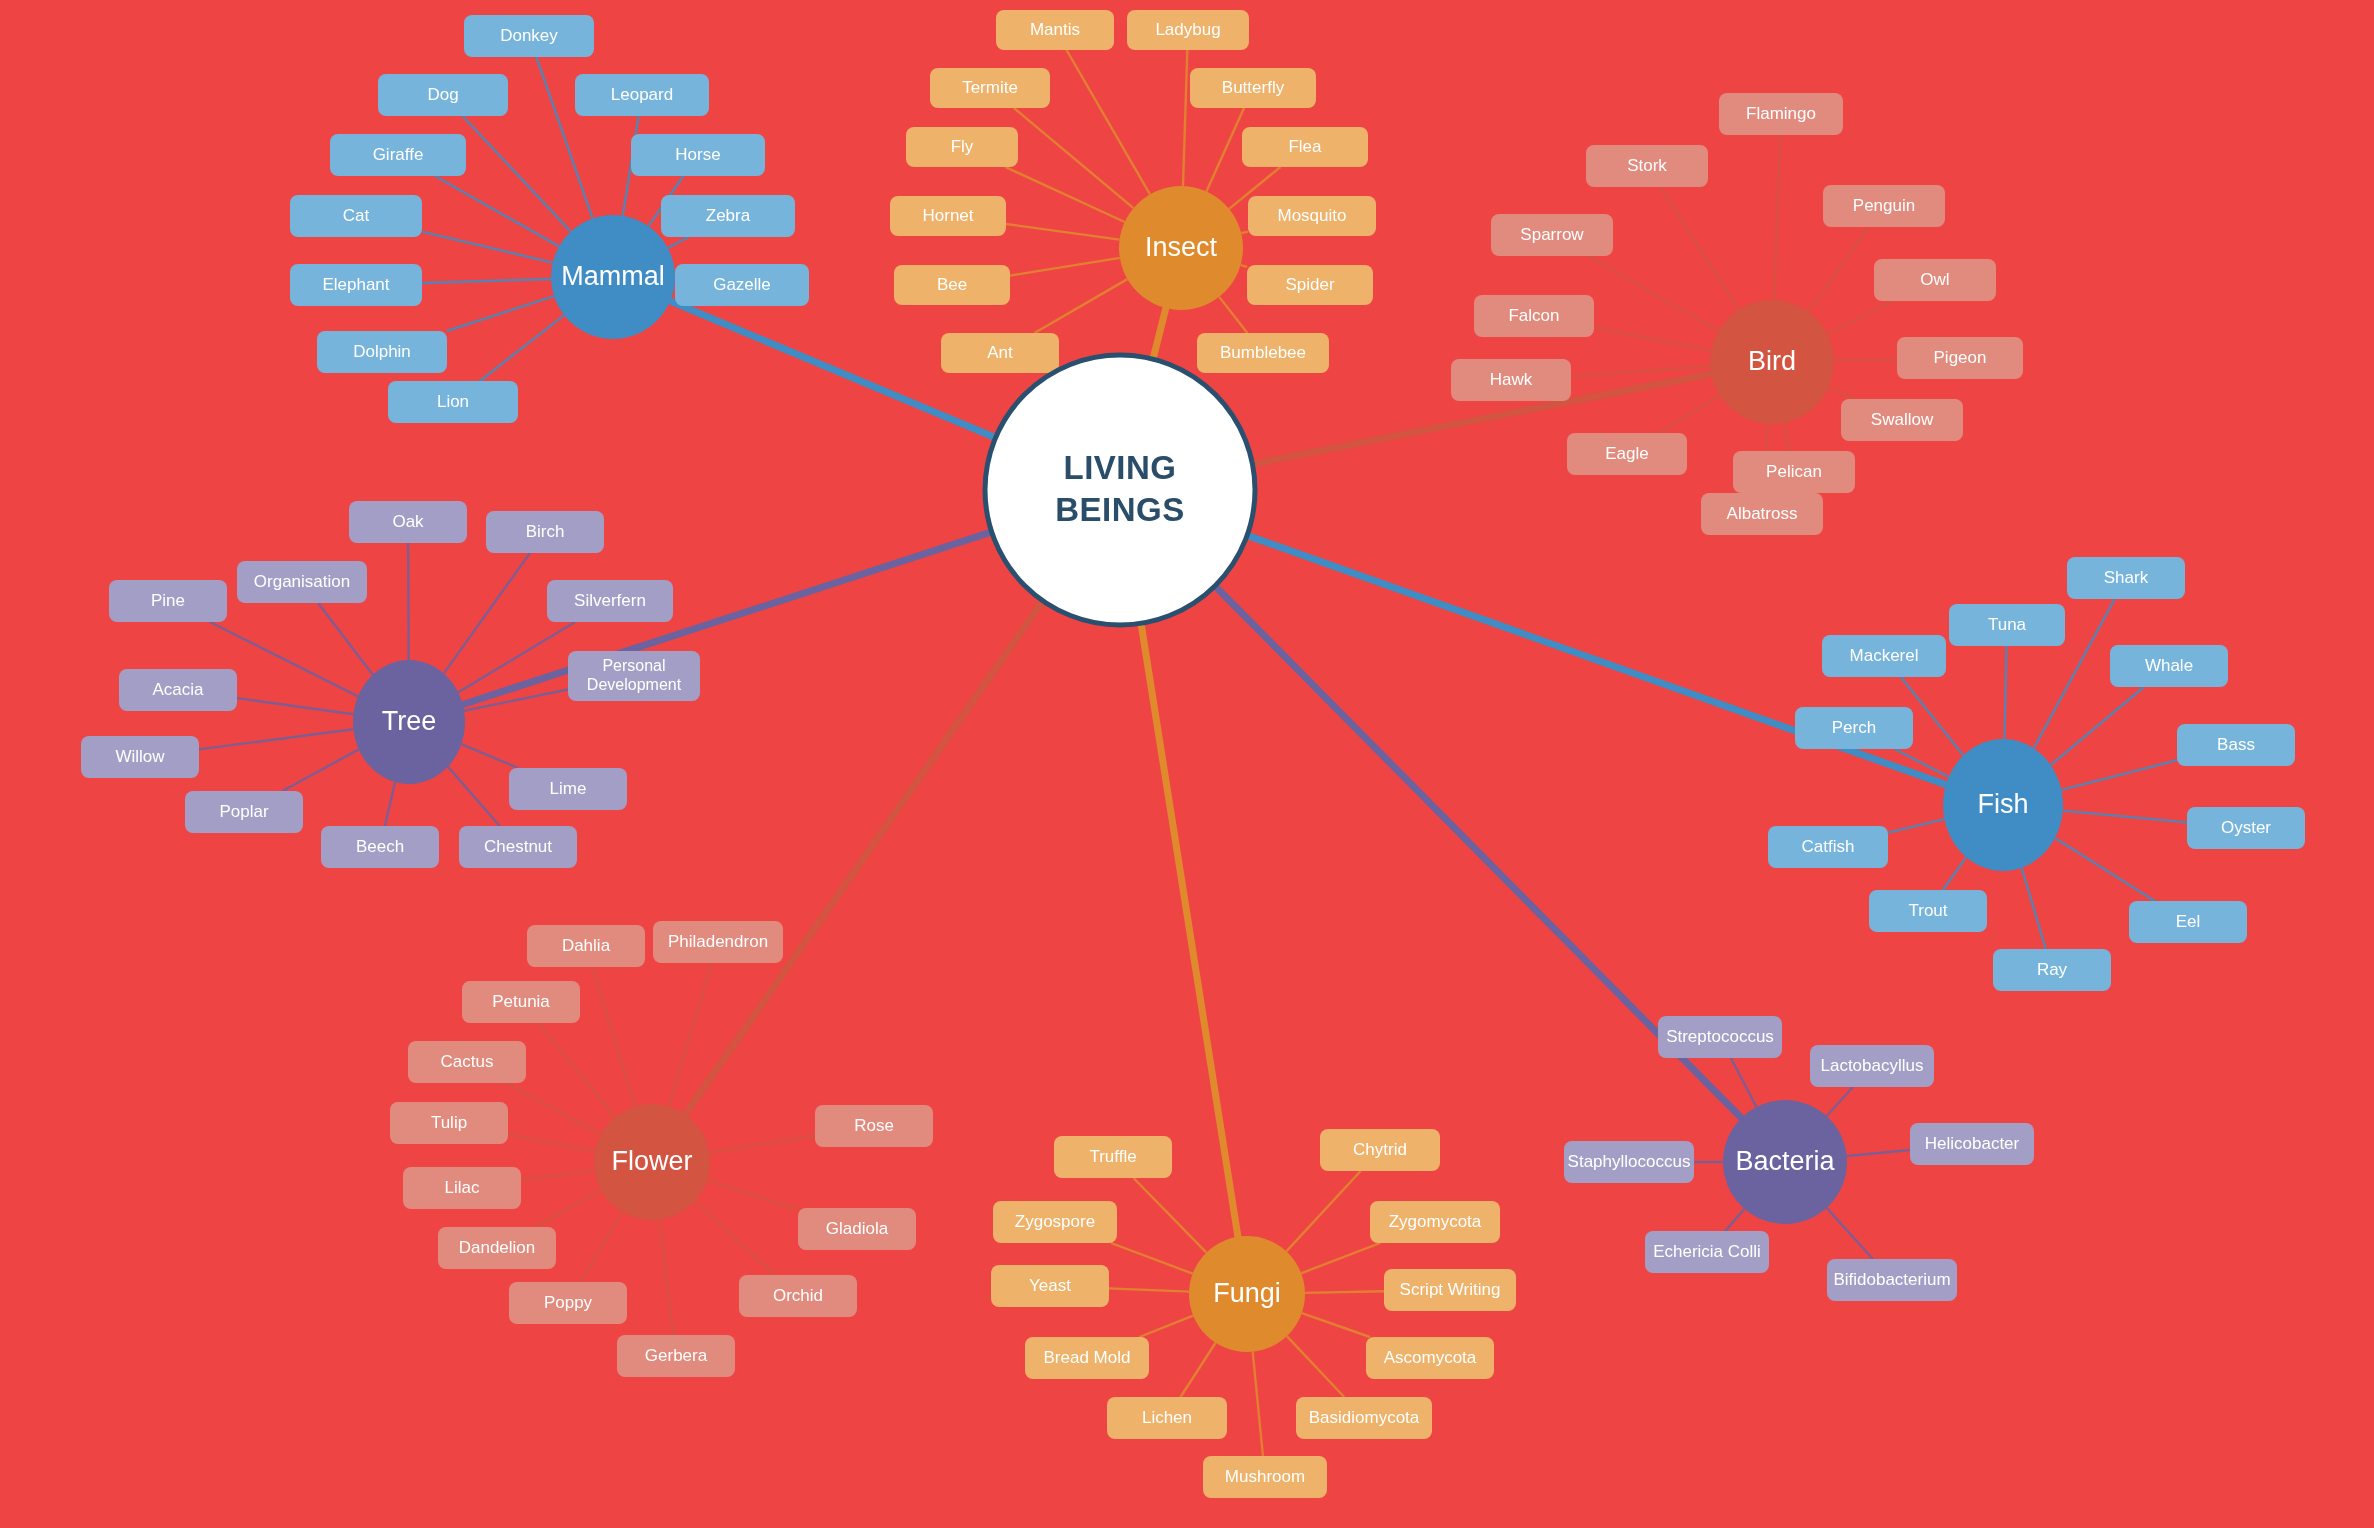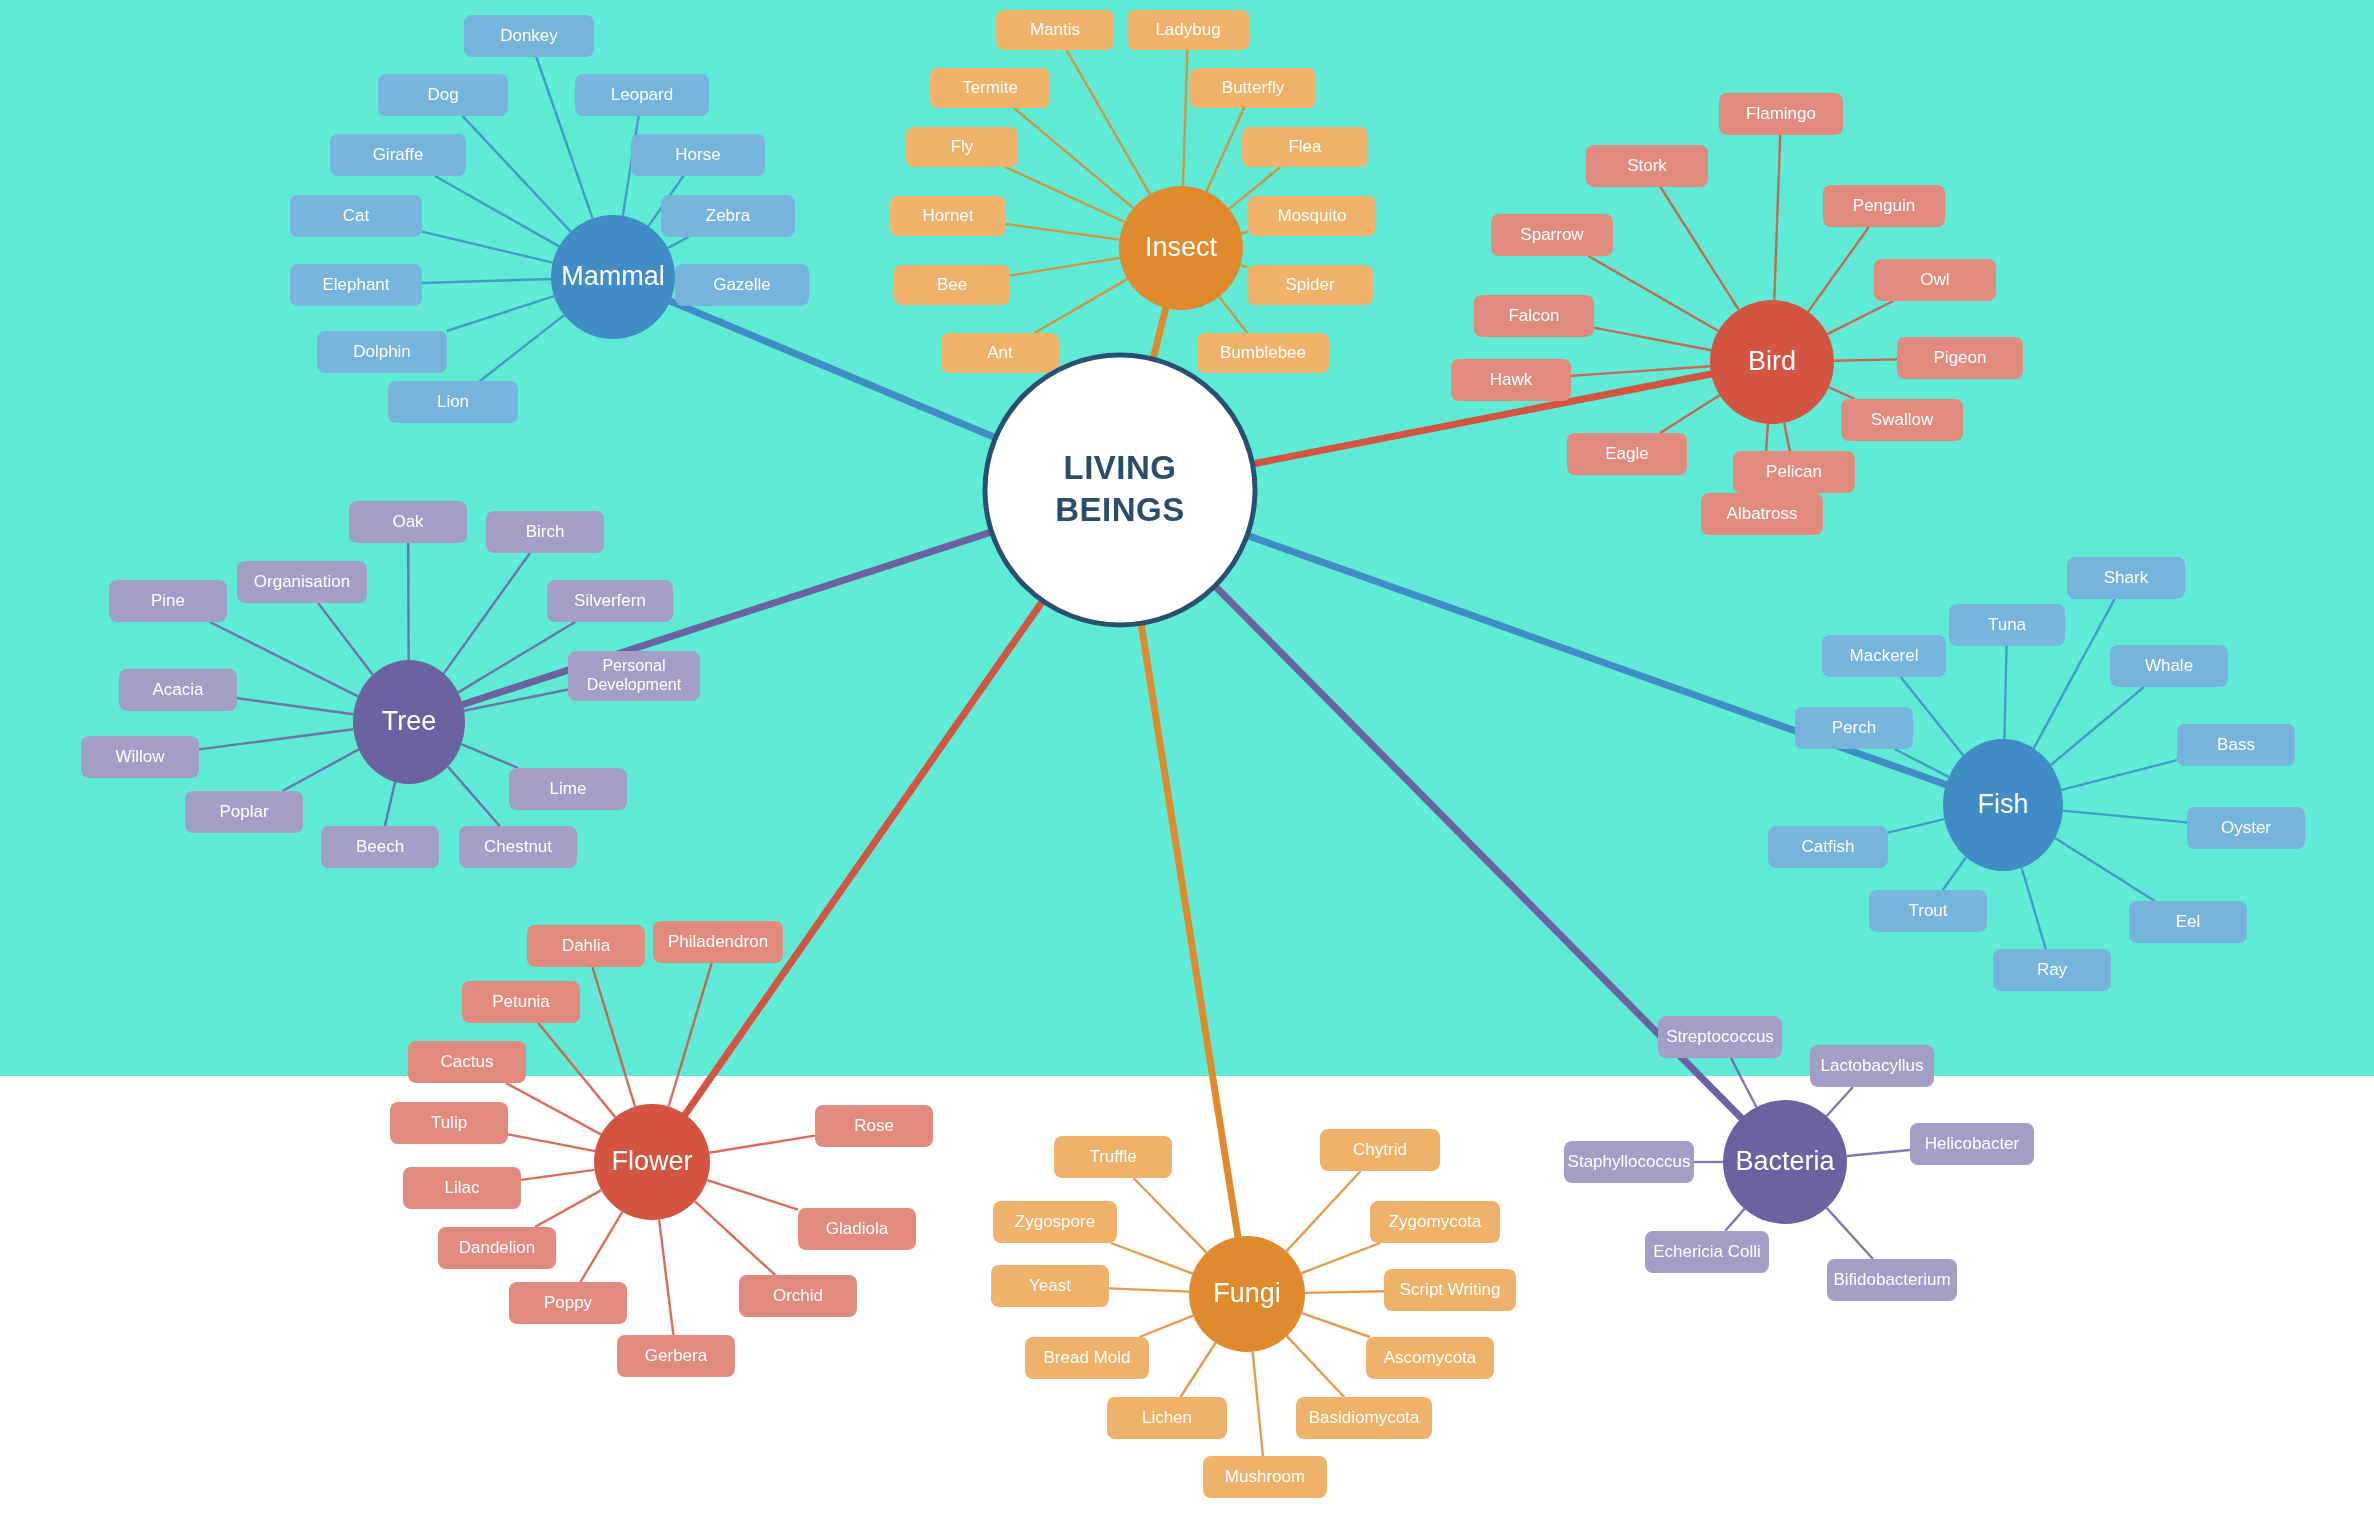--- a/index.html
+++ b/index.html
@@ -2,21 +2,21 @@
 <html><head>
 <meta charset="utf-8">
 <title>Living Beings Mind Map</title>
 <style>
   html,body{margin:0;padding:0;background:#ffffff;}
   body{
     width:2374px;height:1528px;
     font-family:"Liberation Sans","DejaVu Sans",sans-serif;
     overflow:hidden;
   }
-  #map-root{position:relative;width:2374px;height:1076px;background:#5eead4;}
+  #map-root{position:relative;width:2374px;height:1528px;background:#ef4444;}
   svg.mindmap{position:absolute;inset:0;width:2374px;height:1528px;display:block;}
   .leaf-label{
     font-family:"Liberation Sans","DejaVu Sans",sans-serif;
     fill:#ffffff;font-size:17px;text-anchor:middle;dominant-baseline:middle;
   }
   .leaf-label.small{font-size:16px;}
   .hub-label{
     font-family:"Liberation Sans","DejaVu Sans",sans-serif;
     fill:#ffffff;font-size:27px;text-anchor:middle;dominant-baseline:middle;
   }

